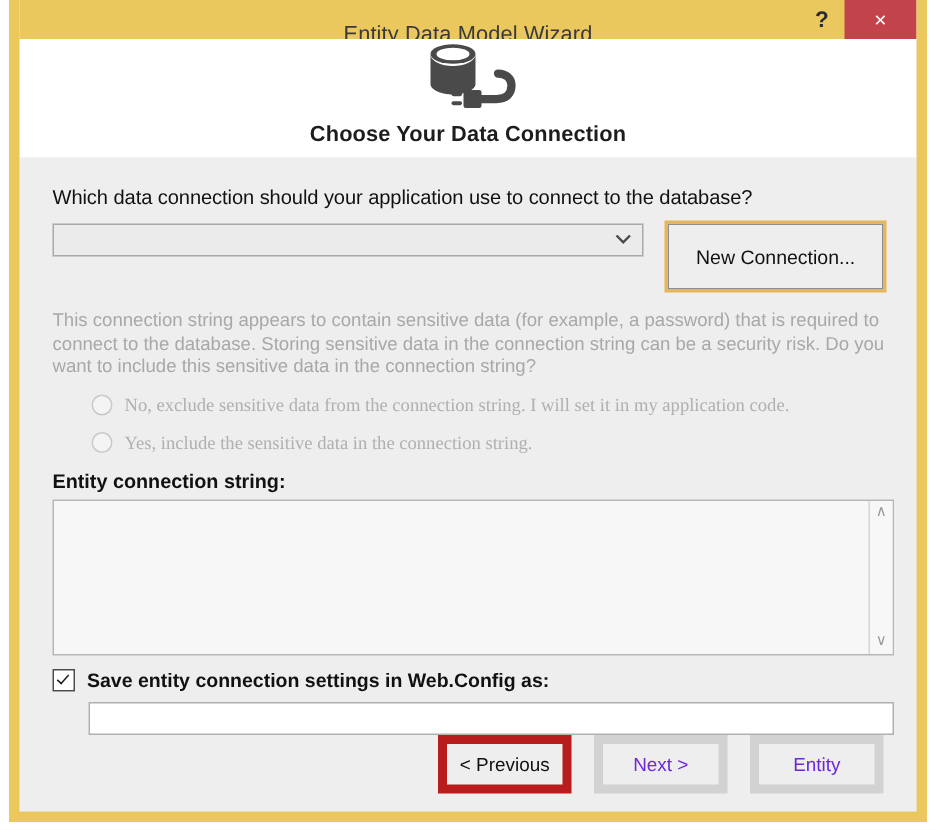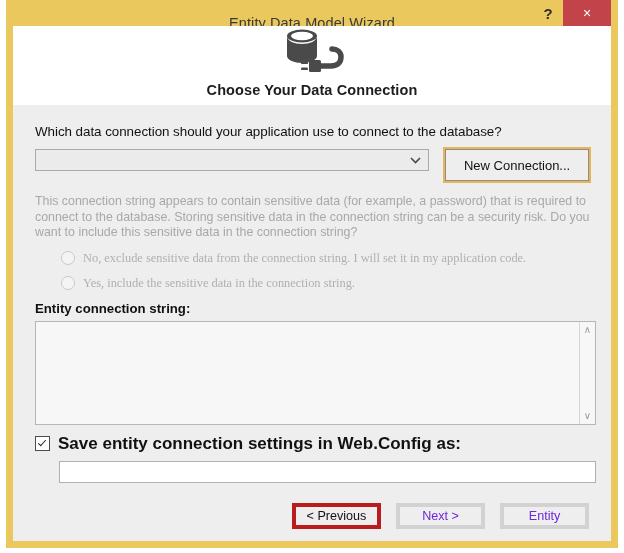--- a/index.html
+++ b/index.html
@@ -134,21 +134,21 @@
   }
   .chev {
     display: inline-block;
     line-height: 1;
     font-size: 11px;
     color: #4a4a4a;
   }
   .newconn-btn {
     margin-left: 16px;
     width: 150px;
-    height: 32px;
+    height: 44px;
     background: #efeeee;
     border: 1px solid #8d8d8d;
     outline: 2px solid #e5b558;
     outline-offset: 0px;
     box-sizing: border-box;
     display: flex;
     align-items: center;
     justify-content: center;
     font-size: 13px;
     color: #111;
@@ -246,21 +246,21 @@
     position: absolute;
     left: 4px;
     top: 1px;
     width: 3px;
     height: 7px;
     border: solid #1a1a1a;
     border-width: 0 1.6px 1.6px 0;
     transform: rotate(42deg);
   }
   .check-label {
-    font-size: 17px;
+    font-size: 13px;
     font-weight: bold;
     color: #111;
   }
 
   .webconfig-input {
     margin-top: 7px;
     margin-left: 24px;
     width: 537px;
     height: 22px;
     background: #ffffff;
@@ -275,23 +275,23 @@
     left: 0;
     right: 0;
     bottom: 12px;
     display: flex;
     justify-content: flex-end;
     padding-right: 22px;
     gap: 15px;
   }
   .btn {
     width: 89px;
-    height: 26px;
+    height: 39px;
     background: #efeeee;
-    border: 4px solid #b91c1c;
+    border: 6px solid #b91c1c;
     box-sizing: border-box;
     display: flex;
     align-items: center;
     justify-content: center;
     font-size: 12.6px;
     color: #111111;
     cursor: default;
   }
   .btn.disabled {
     border-color: #d2d2d2;

